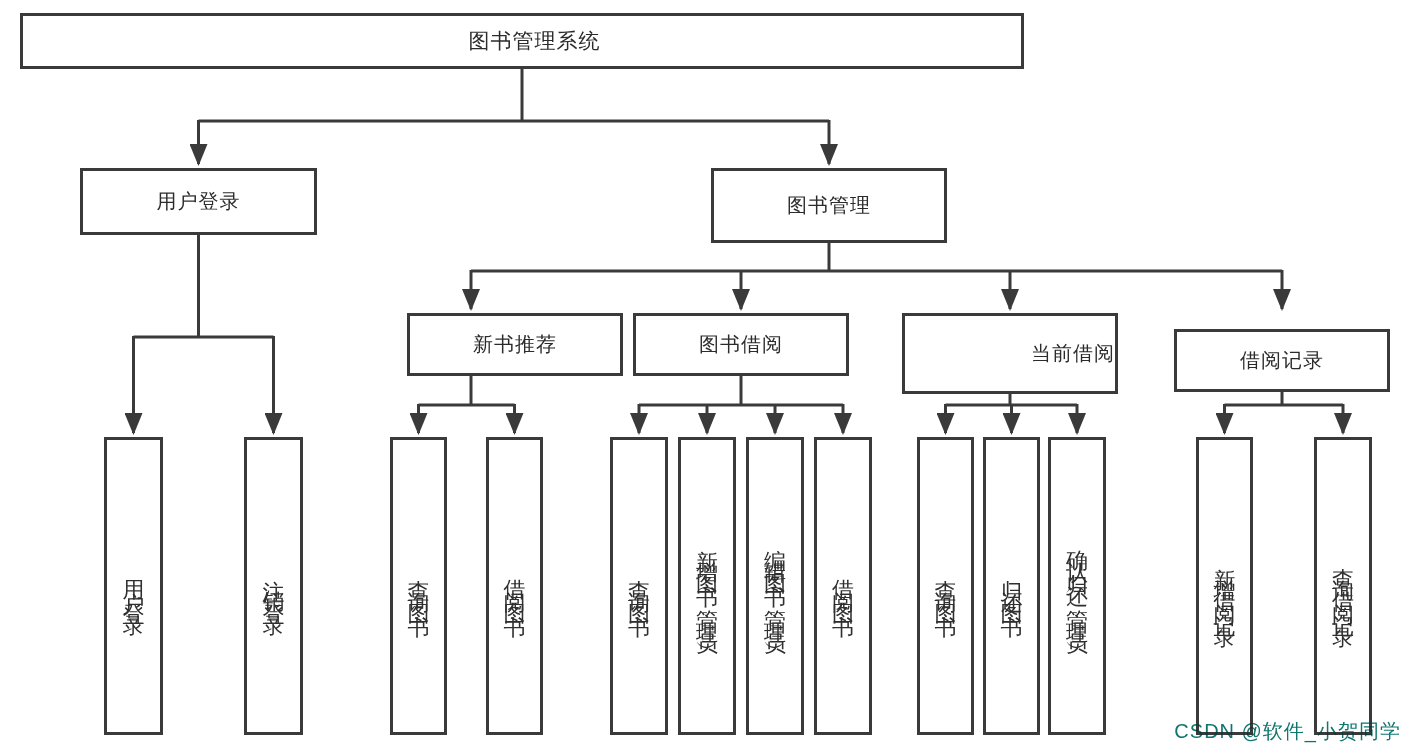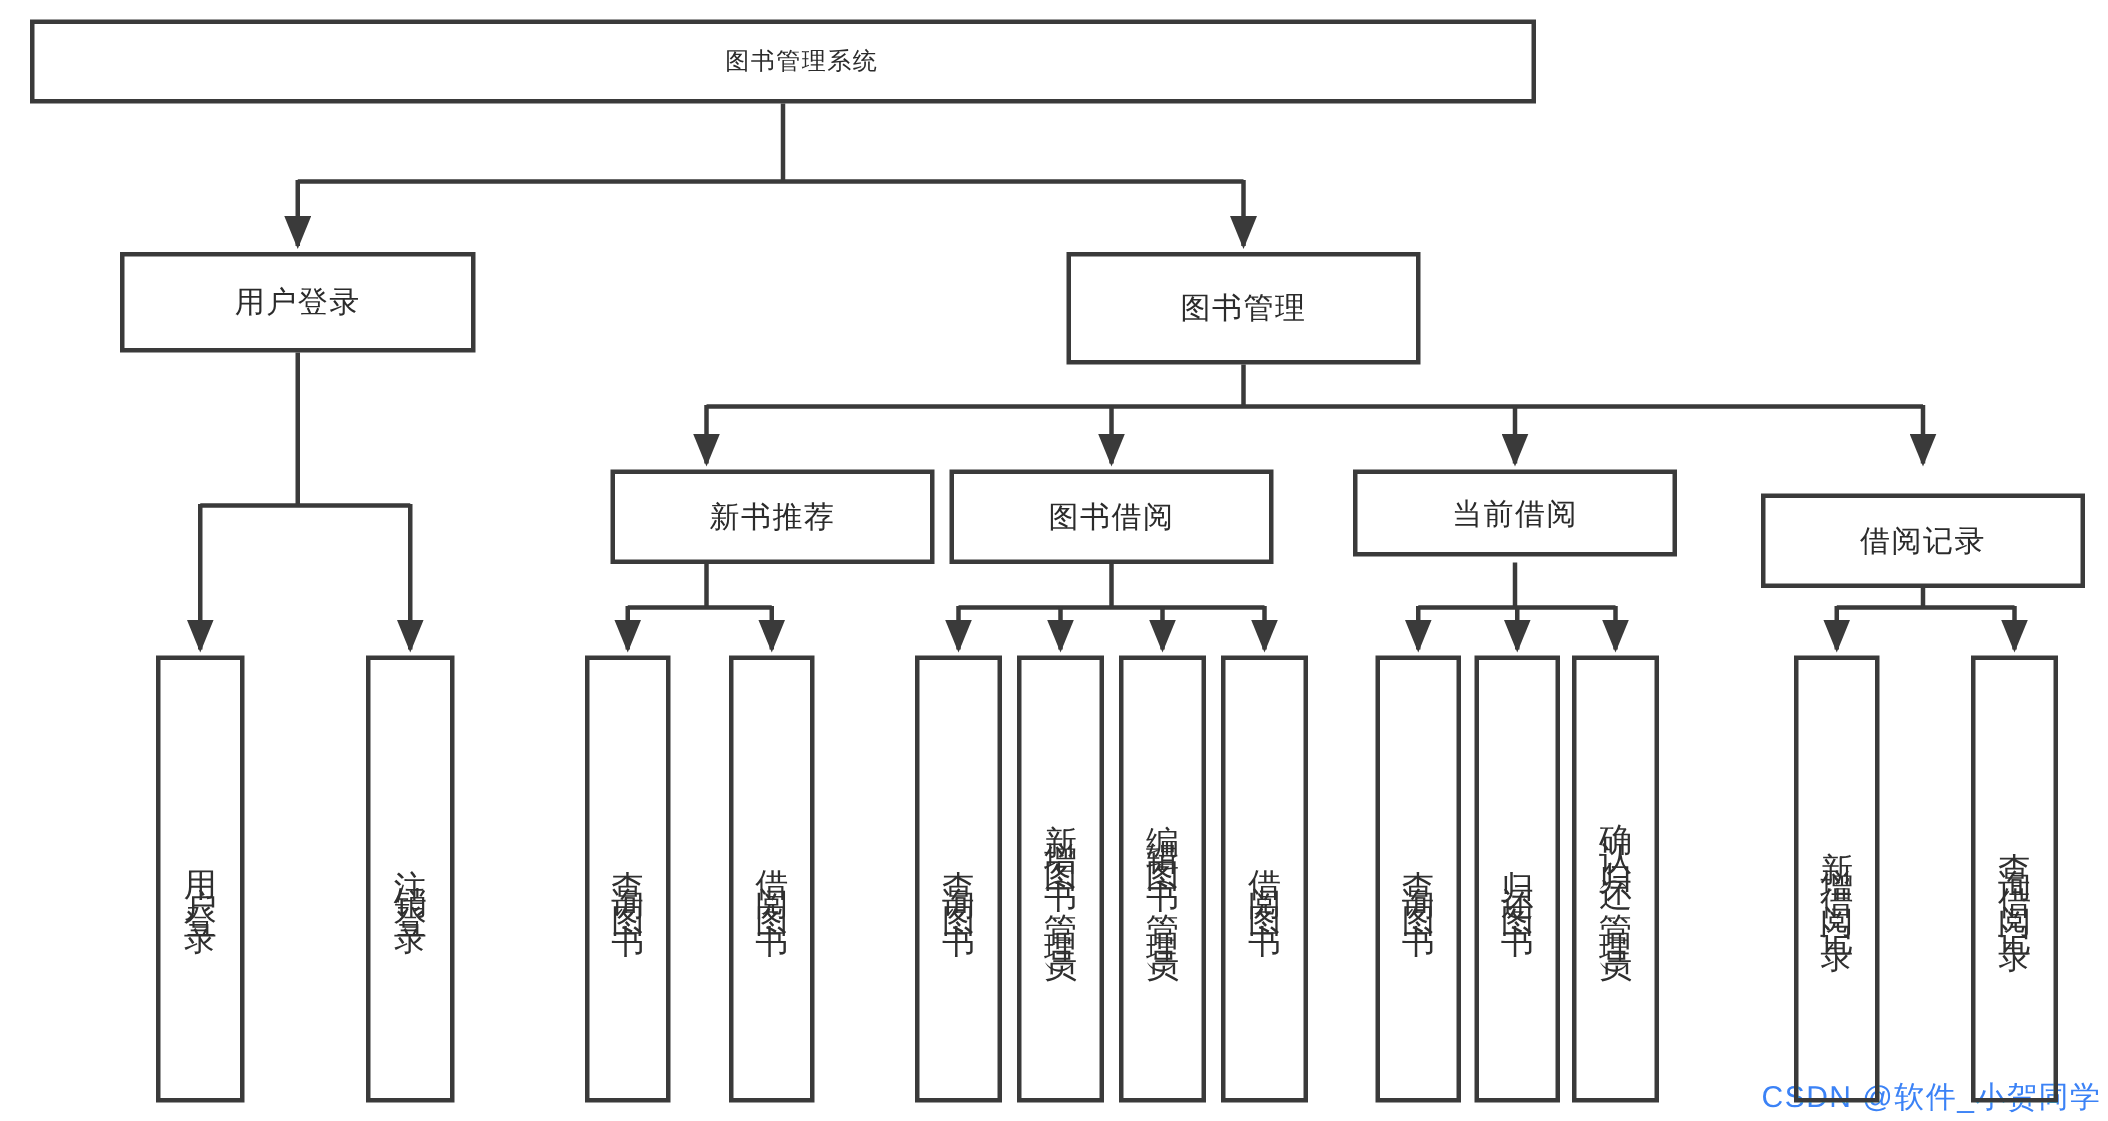--- a/index.html
+++ b/index.html
@@ -25,35 +25,35 @@
     align-items: center;
     justify-content: center;
     color: #2b2b2b;
     z-index: 2;
   }
   .hlabel {
     font-size: 20px;
     letter-spacing: 1px;
     white-space: nowrap;
   }
-  .root-label { font-size: 16px; margin-left: 25px; }
+  .root-label { font-size: 21px; margin-left: 25px; }
   .vlabel {
     writing-mode: vertical-rl;
     text-orientation: mixed;
     font-size: 22px;
     letter-spacing: 12px;
     line-height: 1;
     color: #2f2f2f;
   }
   .watermark {
     position: absolute;
     right: 4px;
     bottom: 2px;
     font-size: 20px;
-    color: #3b82f6;
+    color: #0f766e;
     letter-spacing: 1px;
     white-space: nowrap;
     z-index: 3;
     mix-blend-mode: darken;
   }
 </style>
 </head>
 <body>
 
 <div class="canvas">
@@ -118,21 +118,21 @@
   <div class="box" style="left:711px; top:168px; width:236px; height:75px;font-family:Liberation Serif, serif;">
     <span class="hlabel">图书管理</span>
   </div>
 
   <div class="box" style="left:363px; top:313px; width:216px; height:63px;margin-left:44px;">
     <span class="hlabel">新书推荐</span>
   </div>
   <div class="box" style="left:633px; top:313px; width:216px; height:63px;font-family:Liberation Serif, serif;">
     <span class="hlabel">图书借阅</span>
   </div>
-  <div class="box" style="left:902px; top:313px; width:216px; height:58px;">
+  <div class="box" style="left:902px; top:313px; width:216px; height:81px;justify-content:flex-end;">
     <span class="hlabel">当前借阅</span>
   </div>
   <div class="box" style="left:1174px; top:313px; width:216px; height:63px;margin-top:16px;">
     <span class="hlabel">借阅记录</span>
   </div>
 
   <div class="box" style="left:104px; top:437px; width:59px; height:298px;">
     <span class="vlabel">用户登录</span>
   </div>
   <div class="box" style="left:244px; top:437px; width:59px; height:298px;">

